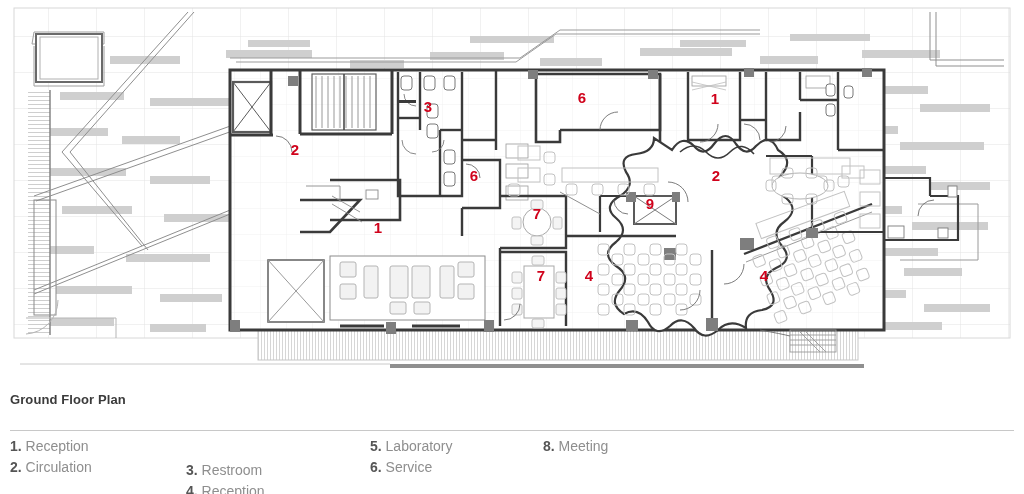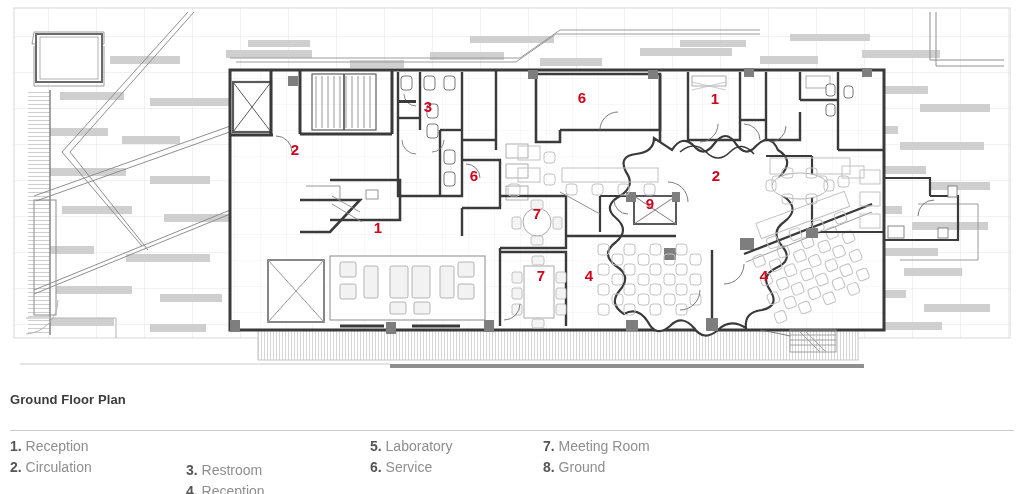--- a/index.html
+++ b/index.html
@@ -542,20 +542,19 @@
         </div>
         <div class="legend-col" style="left: 176px; margin-top: 24px;">
           <span class="legend-item"><span class="legend-num">3. </span><span class="legend-txt">Restroom</span></span>
           <span class="legend-item"><span class="legend-num">4. </span><span class="legend-txt">Reception</span></span>
         </div>
         <div class="legend-col" style="left: 360px;">
           <span class="legend-item"><span class="legend-num">5. </span><span class="legend-txt">Laboratory</span></span>
           <span class="legend-item"><span class="legend-num">6. </span><span class="legend-txt">Service</span></span>
         </div>
         <div class="legend-col" style="left: 533px;">
-          <span class="legend-item"><span class="legend-num">7. </span><span class="legend-txt">Meeting Room</span></span>
-          <span class="legend-item"><span class="legend-num">8. </span><span class="legend-txt">Ground</span></span>
+          <span class="legend-item"><span class="legend-num">8. </span><span class="legend-txt">Meeting</span></span>
         </div>
       </div>
 
   </div>
 
 </div>
 
 </body></html>

